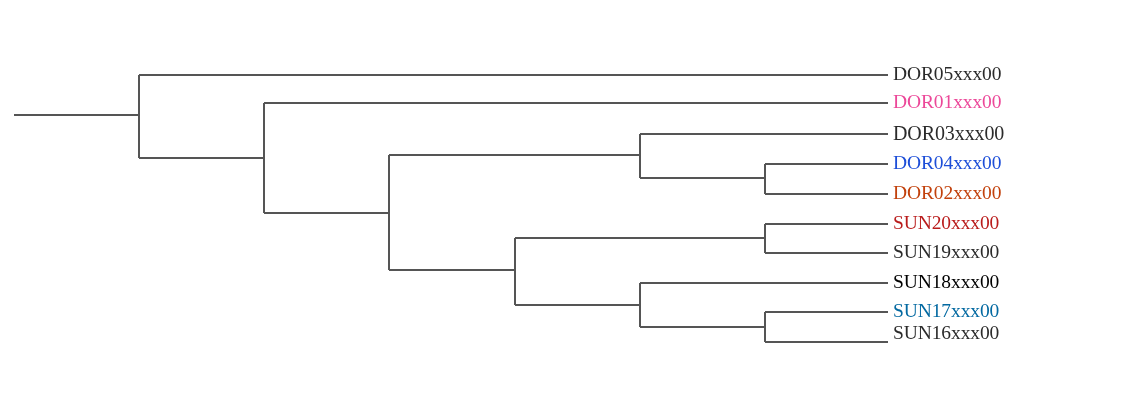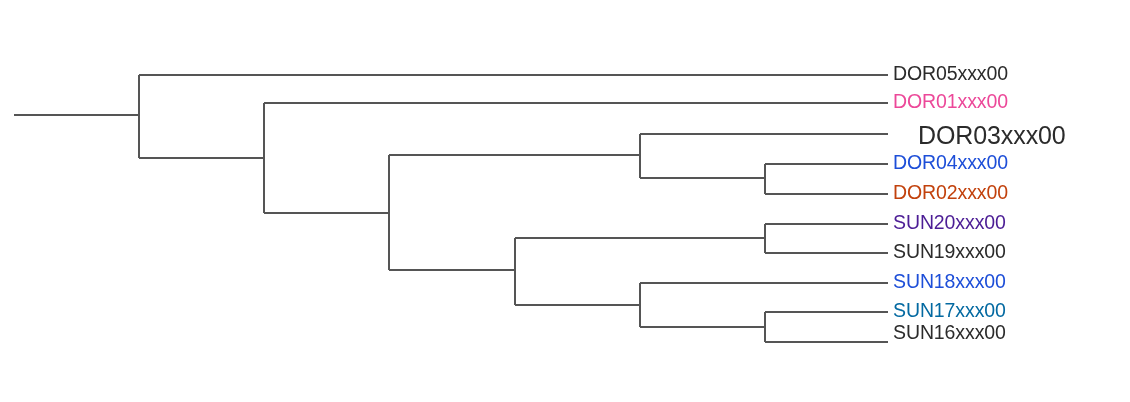--- a/index.html
+++ b/index.html
@@ -24,21 +24,21 @@
     display: block;
   }
   .tree-line {
     stroke: #555555;
     stroke-width: 1.1;
     fill: none;
     shape-rendering: crispEdges;
   }
   .leaf-label {
     position: absolute;
-    font-family: Liberation Sans, sans-serif;
+    font-family: Liberation Serif, serif;
     font-size: 19.5px;
     color: #2b2b2b;
     white-space: nowrap;
     line-height: 1;
     letter-spacing: -0.1px;
   }
 </style>
 </head>
 <body>
 
@@ -75,21 +75,21 @@
       <line x1="765" y1="253" x2="888" y2="253" class="tree-line"></line>
       <line x1="640" y1="283" x2="888" y2="283" class="tree-line"></line>
       <line x1="765" y1="312" x2="888" y2="312" class="tree-line"></line>
       <line x1="765" y1="342" x2="888" y2="342" class="tree-line"></line>
     </g>
 </svg>
 
 <div id="labels-layer">
     <div class="leaf-label" style="left: 893px; top: 64.47px; font-size: 19.5px; color: rgb(43, 43, 43);">DOR05xxx00</div>
     <div class="leaf-label" style="left: 893px; top: 92.47px; font-size: 19.5px; color: #ec4899;">DOR01xxx00</div>
-    <div class="leaf-label" style="left: 893px; top: 123.47px; font-size: 25px; color: rgb(43, 43, 43); margin-left: 25px;">DOR03xxx00</div>
+    <div class="leaf-label" style="left: 893px; top: 123.47px; font-size: 20px; color: rgb(43, 43, 43);">DOR03xxx00</div>
     <div class="leaf-label" style="left: 893px; top: 153.47px; font-size: 19.5px; color: #1d4ed8;">DOR04xxx00</div>
     <div class="leaf-label" style="left: 893px; top: 183.47px; font-size: 19.5px; color: #c2410c;">DOR02xxx00</div>
-    <div class="leaf-label" style="left: 893px; top: 213.47px; font-size: 19.5px; color: #4c1d95;">SUN20xxx00</div>
+    <div class="leaf-label" style="left: 893px; top: 213.47px; font-size: 19.5px; color: #b91c1c;">SUN20xxx00</div>
     <div class="leaf-label" style="left: 893px; top: 242.47px; font-size: 19.5px; color: rgb(43, 43, 43);">SUN19xxx00</div>
-    <div class="leaf-label" style="left: 893px; top: 272.47px; font-size: 19.5px; color: #1d4ed8;">SUN18xxx00</div>
+    <div class="leaf-label" style="left: 893px; top: 272.47px; font-size: 19.5px; color: #000000;">SUN18xxx00</div>
     <div class="leaf-label" style="left: 893px; top: 301.47px; font-size: 19.5px; color: #0369a1;">SUN17xxx00</div>
     <div class="leaf-label" style="left: 893px; top: 323px; font-size: 19.5px; color: rgb(43, 43, 43);">SUN16xxx00</div>
   </div>
 
 </body></html>

